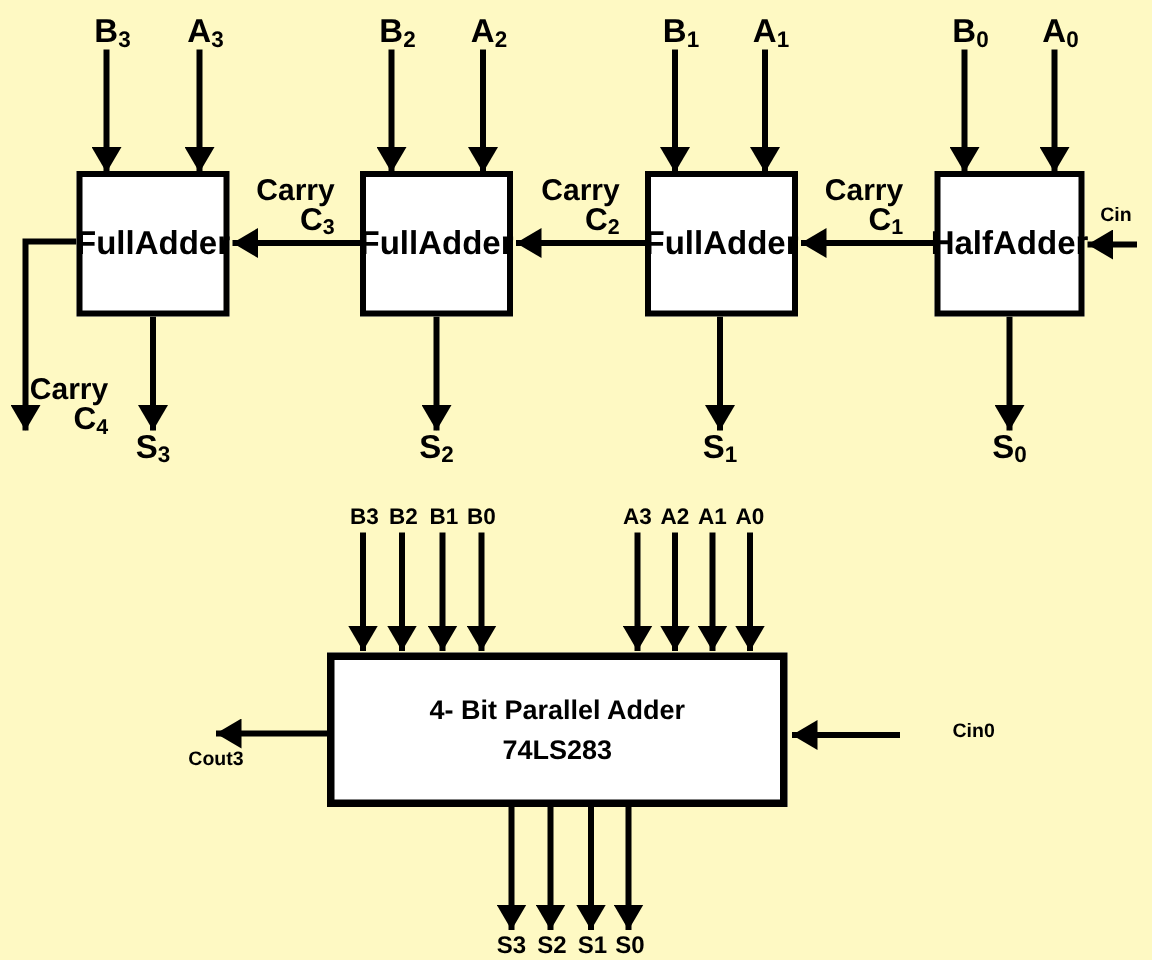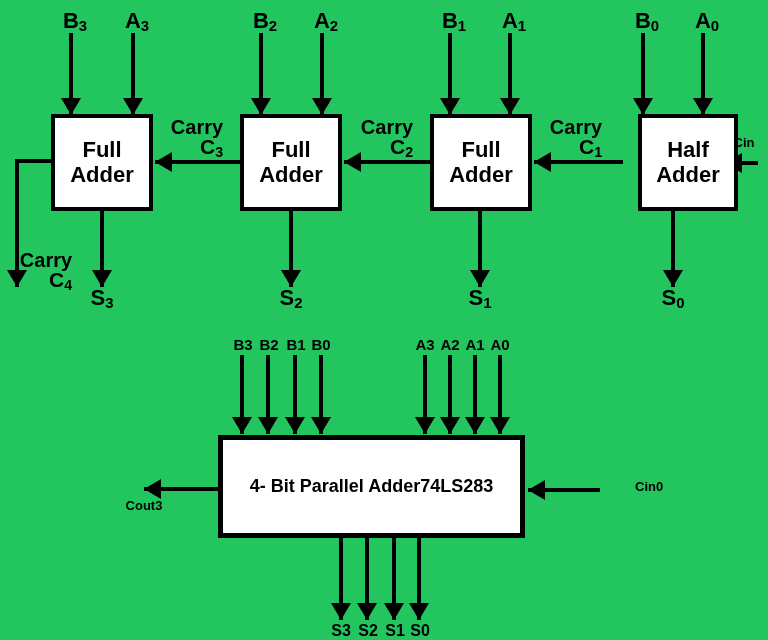--- a/index.html
+++ b/index.html
@@ -1,30 +1,30 @@
 <!DOCTYPE html>
 <html><head>
 <meta charset="utf-8">
 <style>
   * { margin:0; padding:0; box-sizing:border-box; }
   html,body { background:#ffffff; }
   .canvas {
-    position:relative; width:768px; height:640px; background:#22c55e;
+    position:relative; width:768px; height:640px; background:#fef9c3;
     font-family:"Liberation Sans", sans-serif; font-weight:bold; color:#000;
     overflow:hidden;
   }
   .wires { position:absolute; left:0; top:0; width:768px; height:640px; }
   .adder-box {
     position:absolute; border:4px solid #000; background:#fff;
-    display:flex; flex-direction:column; align-items:center; justify-content:center;
+    display:flex; flex-direction:row; align-items:center; justify-content:center;
     font-size:22px; line-height:1.12; text-align:center;
   }
   .chip-box {
     position:absolute; border:5px solid #000; background:#fff;
-    display:flex; flex-direction:row; align-items:center; justify-content:center;
+    display:flex; flex-direction:column; align-items:center; justify-content:center;
     font-size:18px; line-height:1.45; text-align:center;
   }
   .lbl { position:absolute; white-space:nowrap; transform:translateX(-50%); }
   .lbl-left { position:absolute; white-space:nowrap; }
   .sig { font-size:22px; line-height:1; }
   .sub { font-size:0.68em; vertical-align:-0.22em; }
   .carry { font-size:20px; line-height:1.0; text-align:right; }
   .carry .cword { font-size:20px; line-height:20px; }
   .carry .csym  { font-size:21px; line-height:20px; }
   .small { font-size:15px; line-height:1; }
@@ -98,21 +98,21 @@
     <div>Adder</div>
   </div>
   <div class="adder-box" style="left:240px;top:114px;width:102px;height:97px">
     <div>Full</div>
     <div>Adder</div>
   </div>
   <div class="adder-box" style="left:430px;top:114px;width:102px;height:97px">
     <div>Full</div>
     <div>Adder</div>
   </div>
-  <div class="adder-box" style="left:638px;top:114px;width:100px;height:97px">
+  <div class="adder-box" style="left:623px;top:114px;width:100px;height:97px">
     <div>Half</div>
     <div>Adder</div>
   </div>
 
   <div class="lbl carry" style="left:197px;top:117px">
     <div class="cword">Carry</div>
     <div class="csym"><span>C</span><span class="sub">3</span></div>
   </div>
   <div class="lbl carry" style="left:387px;top:117px">
     <div class="cword">Carry</div>

